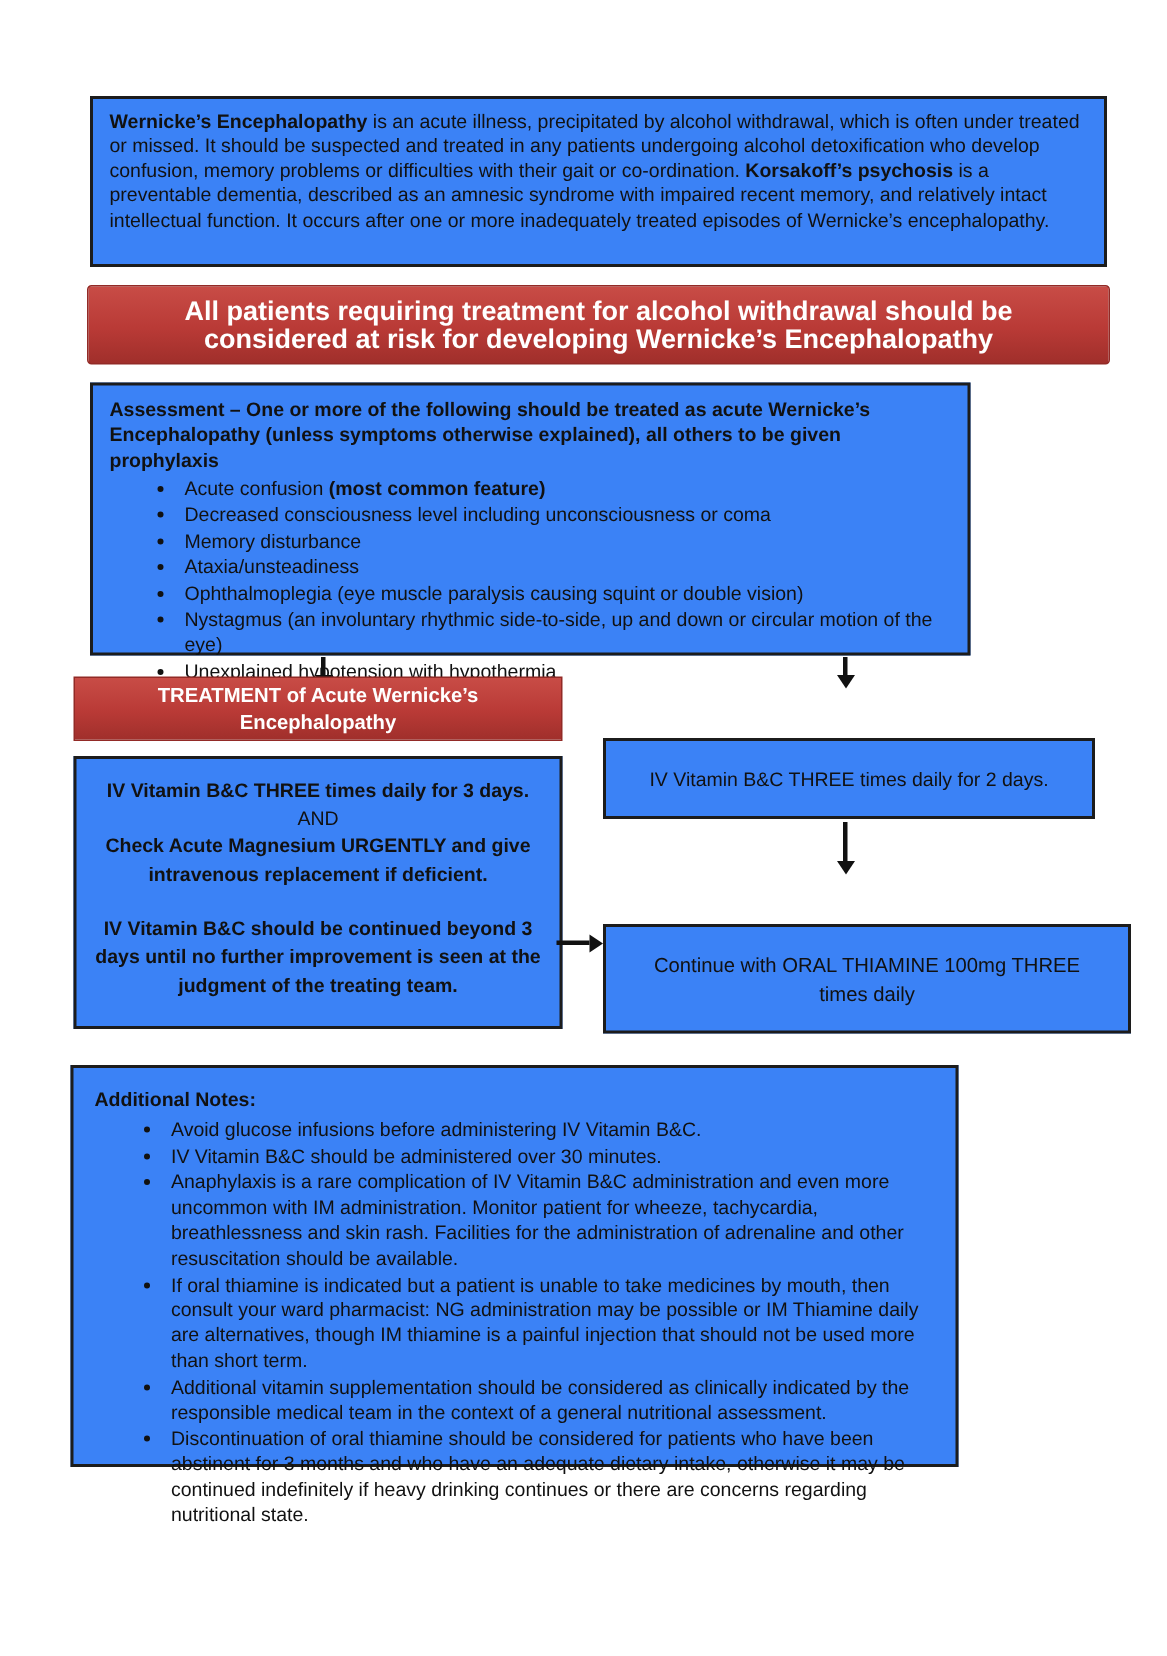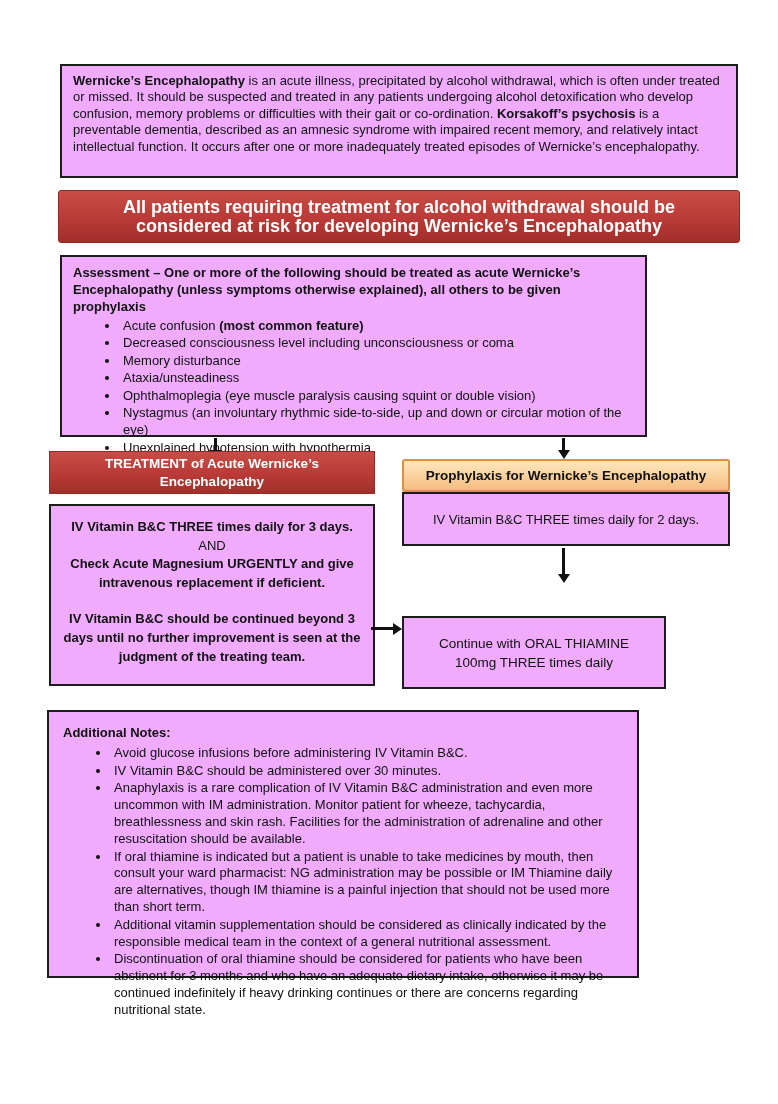--- a/index.html
+++ b/index.html
@@ -19,21 +19,21 @@
     --banner-text:#ffffff;
     --arrow:#111111;
   }
   html,body{margin:0;padding:0;background:#fff;}
   .page{
     position:relative;width:778px;height:1104px;overflow:hidden;
     background:var(--page-bg);
     font-family:"Liberation Sans","DejaVu Sans",sans-serif;
     color:var(--text);
   }
-  .box{position:absolute;box-sizing:border-box;background:#f0abfc;border:2px solid var(--box-border);}
+  .box{position:absolute;box-sizing:border-box;background:#3b82f6;border:2px solid var(--box-border);}
 
   
   .intro{left:60px;top:64px;width:678px;height:114px;padding:7px 11px;font-size:13px;line-height:16.4px;}
   .intro b{font-weight:bold;}
 
   
   .banner{
     position:absolute;left:58px;top:190px;width:682px;height:53px;box-sizing:border-box;
     background:linear-gradient(180deg,var(--red-light) 0%,var(--red) 55%,var(--red-dark) 100%);
     border:1px solid var(--red-border);border-radius:3px;
@@ -75,21 +75,21 @@
     display:flex;align-items:center;justify-content:center;padding:0 24px;
   }
   .ongoing-header{
     position:absolute;left:402px;top:584px;width:328px;height:32px;box-sizing:border-box;
     background:linear-gradient(180deg,var(--green-bg-top),var(--green-bg-bottom));
     border:2px solid var(--green-border);border-radius:2px;
     font-weight:bold;font-size:13.5px;text-align:center;
     display:flex;align-items:center;justify-content:center;
   }
   .ongoing-body{
-    left:402px;top:616px;width:264px;height:73px;font-size:13.5px;line-height:19px;text-align:center;
+    left:402px;top:616px;width:352px;height:73px;font-size:13.5px;line-height:19px;text-align:center;
     display:flex;align-items:center;justify-content:center;padding:0 16px;
   }
 
   
   .notes{left:47px;top:710px;width:592px;height:268px;padding:13px 12px 0 14px;font-size:13px;line-height:16.8px;}
   .notes .title{font-weight:bold;}
   .notes ul{margin:3px 0 0 0;padding-left:48px;}
   .notes li{padding-left:3px;margin-bottom:1px;}
 
   
@@ -139,23 +139,20 @@
     <span>TREATMENT of Acute Wernicke’s Encephalopathy</span>
   </div>
   <div class="box treat-body">
     <div class="bold">IV Vitamin B&amp;C THREE times daily for 3 days.</div>
     <div>AND</div>
     <div class="bold">Check Acute Magnesium URGENTLY and give intravenous replacement if deficient.</div>
     <div class="gap"></div>
     <div class="bold">IV Vitamin B&amp;C should be continued beyond 3 days until no further improvement is seen at the judgment of the treating team.</div>
   </div>
 
-  <div class="proph-header">
-    <span>Prophylaxis for Wernicke’s Encephalopathy</span>
-  </div>
   <div class="box proph-body">
     <span>IV Vitamin B&amp;C THREE times daily for 2 days.</span>
   </div>
 
   <div class="arrow-v" style="left:557px;top:548px;height:35px;">
     <div class="shaft"></div>
     <div class="head"></div>
   </div>
 
   <div class="box ongoing-body">

